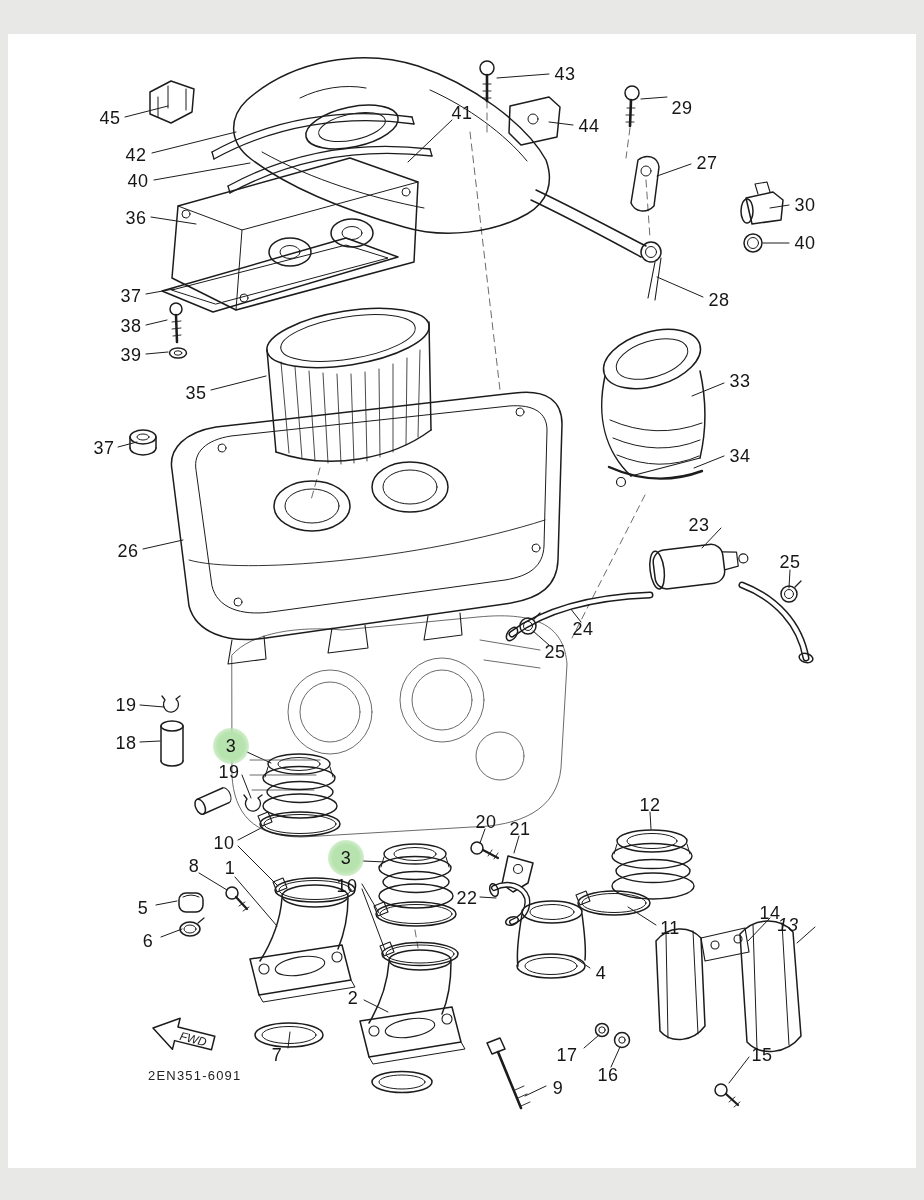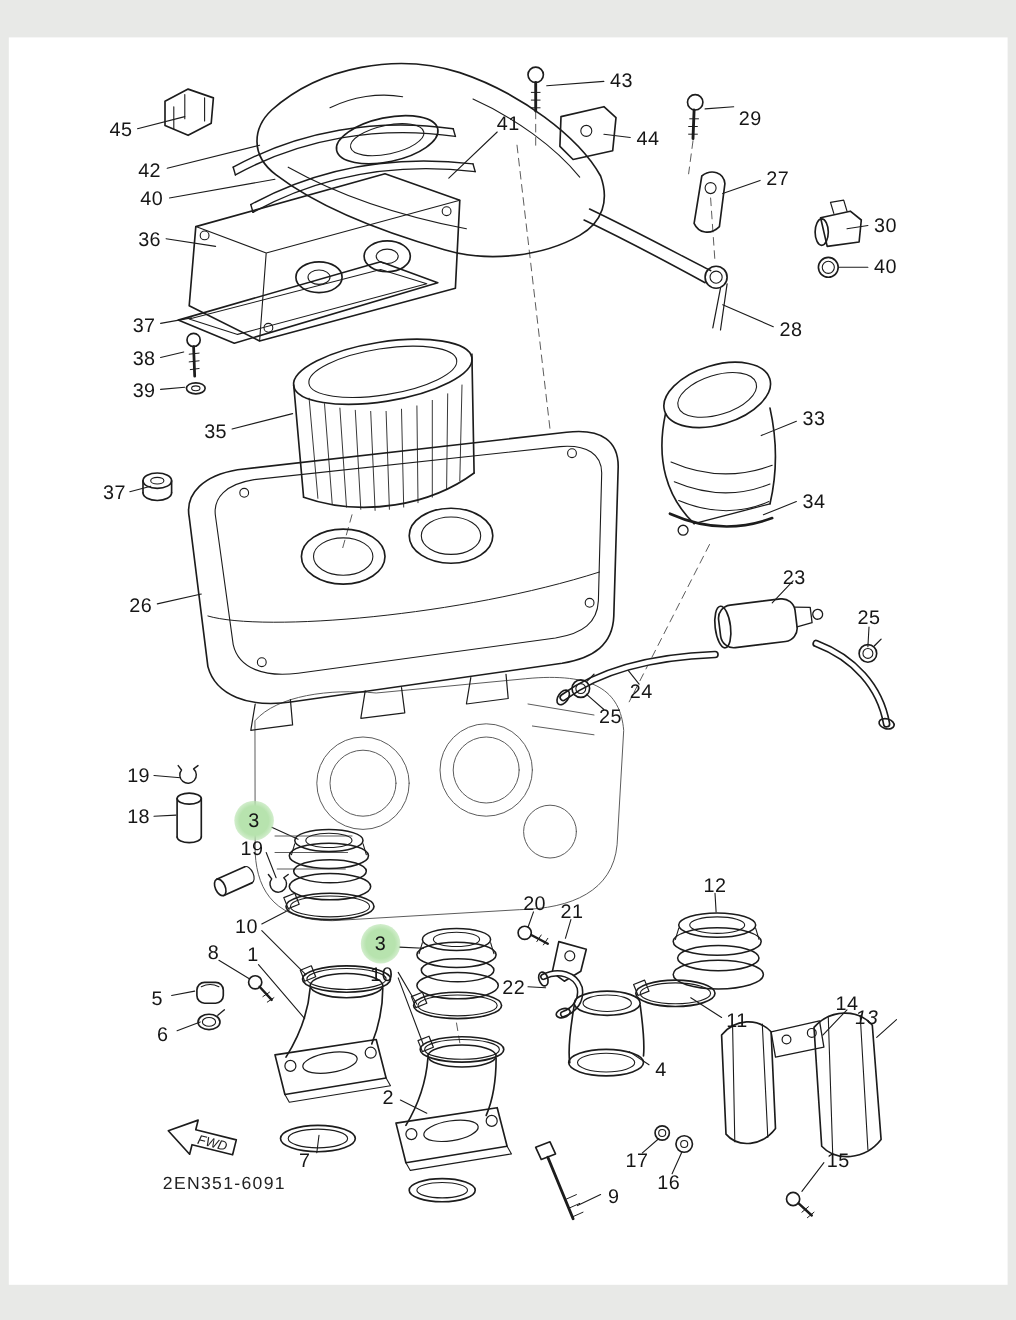--- a/index.html
+++ b/index.html
@@ -36,21 +36,21 @@
   }
   .callout.hl {
     width:36px; height:36px;
     border-radius:50%;
     background: radial-gradient(circle, var(--hl,#b7e3ae) 0 52%, rgba(183,227,174,.55) 74%, rgba(183,227,174,0) 100%);
     display:flex; align-items:center; justify-content:center;
   }
   .code {
     position:absolute;
     left:148px; top:1068px;
-    font-size:16px;
+    font-size:13px;
     letter-spacing:1.2px;
     color:#222;
   }
 </style>
 </head>
 <body>
 
 <div class="page">
   <div class="canvas"></div>
 
@@ -493,21 +493,21 @@
       <span class="callout" style="left: 805px; top: 243px;">40</span>
       <span class="callout" style="left: 719px; top: 300px;">28</span>
       <span class="callout" style="left: 131px; top: 296px;">37</span>
       <span class="callout" style="left: 131px; top: 326px;">38</span>
       <span class="callout" style="left: 131px; top: 355px;">39</span>
       <span class="callout" style="left: 196px; top: 393px;">35</span>
       <span class="callout" style="left: 740px; top: 381px;">33</span>
       <span class="callout" style="left: 740px; top: 456px;">34</span>
       <span class="callout" style="left: 104px; top: 448px;">37</span>
       <span class="callout" style="left: 128px; top: 551px;">26</span>
-      <span class="callout" style="left: 722px; top: 525px;">23</span>
+      <span class="callout" style="left: 699px; top: 525px;">23</span>
       <span class="callout" style="left: 790px; top: 562px;">25</span>
       <span class="callout" style="left: 583px; top: 629px;">24</span>
       <span class="callout" style="left: 555px; top: 652px;">25</span>
       <span class="callout" style="left: 126px; top: 705px;">19</span>
       <span class="callout" style="left: 126px; top: 743px;">18</span>
       <span class="callout hl" style="left: 231px; top: 746px;">3</span>
       <span class="callout" style="left: 229px; top: 772px;">19</span>
       <span class="callout" style="left: 224px; top: 843px;">10</span>
       <span class="callout" style="left: 194px; top: 866px;">8</span>
       <span class="callout" style="left: 230px; top: 868px;">1</span>
@@ -518,20 +518,20 @@
       <span class="callout" style="left: 650px; top: 805px;">12</span>
       <span class="callout" style="left: 486px; top: 822px;">20</span>
       <span class="callout" style="left: 520px; top: 829px;">21</span>
       <span class="callout" style="left: 467px; top: 898px;">22</span>
       <span class="callout" style="left: 670px; top: 928px;">11</span>
       <span class="callout" style="left: 601px; top: 973px;">4</span>
       <span class="callout" style="left: 770px; top: 913px;">14</span>
       <span class="callout" style="left: 788px; top: 925px; font-style: italic;">13</span>
       <span class="callout" style="left: 353px; top: 998px;">2</span>
       <span class="callout" style="left: 277px; top: 1055px;">7</span>
-      <span class="callout" style="left: 579px; top: 1055px;">17</span>
+      <span class="callout" style="left: 567px; top: 1055px;">17</span>
       <span class="callout" style="left: 608px; top: 1075px;">16</span>
       <span class="callout" style="left: 762px; top: 1055px;">15</span>
       <span class="callout" style="left: 558px; top: 1088px;">9</span>
     </div>
 
   <span class="code">2EN351-6091</span>
 </div>
 
 </body></html>

